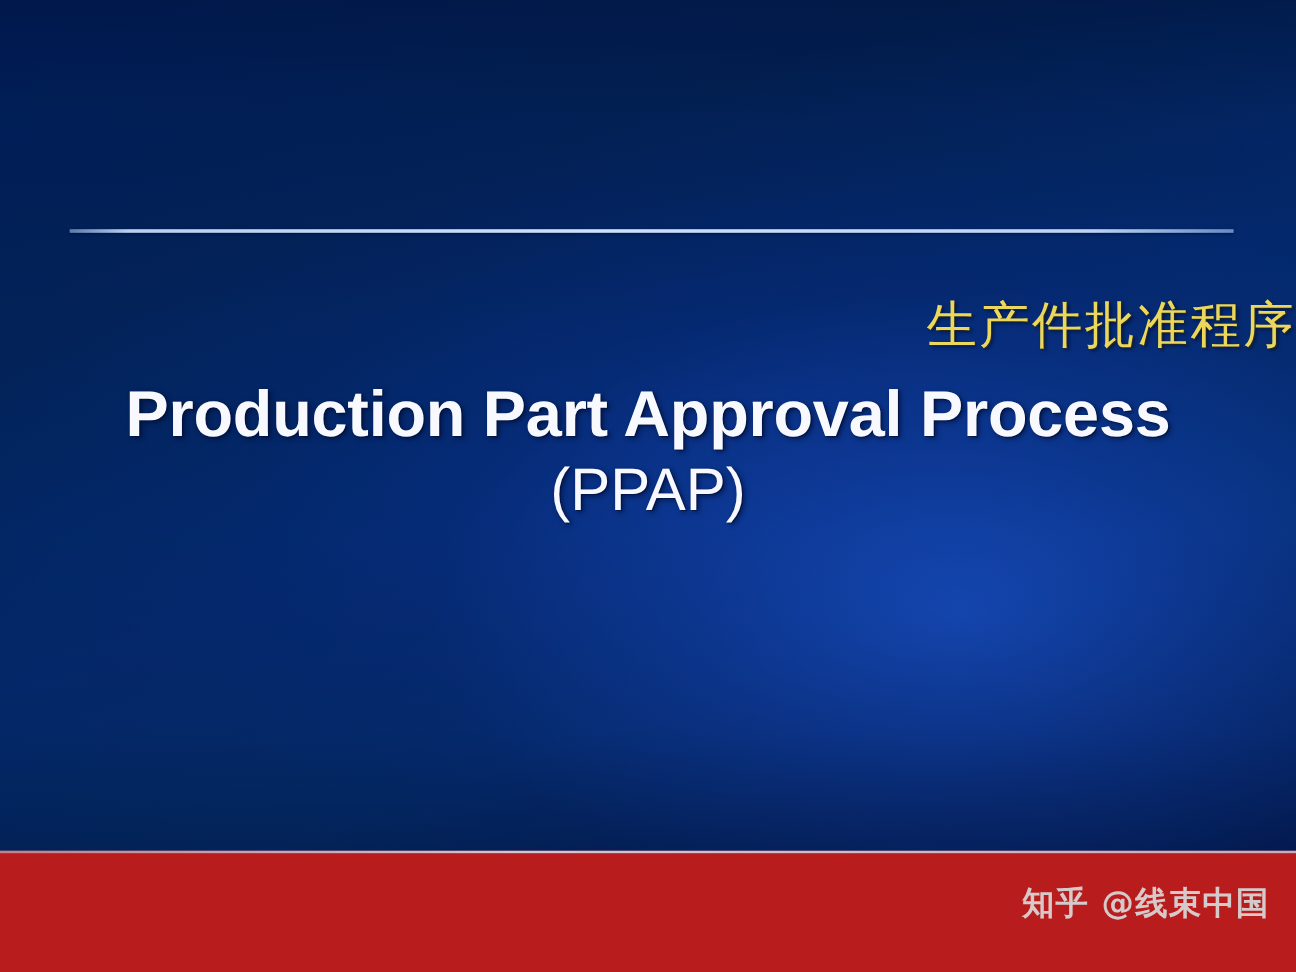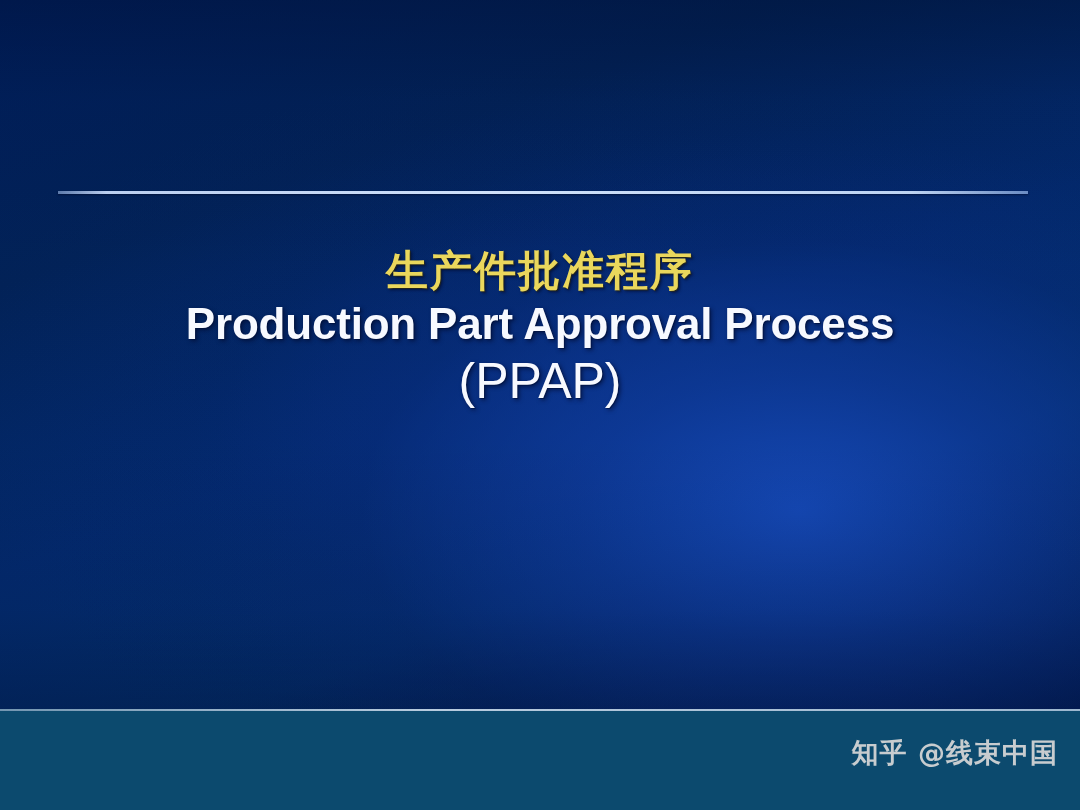--- a/index.html
+++ b/index.html
@@ -101,34 +101,35 @@
     position: absolute;
     left: 0;
     top: 248px;
     width: 1080px;
     text-align: center;
   }
 
   .title-cn {
     font-family: "DejaVu Sans", "Liberation Sans", sans-serif;
     font-size: 42px;
-    font-weight: 700;
+    font-weight: 400;
     letter-spacing: 2px;
     line-height: 1.08;
     color: #ead75c;
     text-shadow:
       1px 1px 0 rgba(60, 50, 0, 0.55),
       2px 2px 3px rgba(0, 8, 40, 0.65);
     white-space: nowrap;
+    text-align: right;
   }
 
   .title-en {
-    margin-top: 6px;
+    margin-top: 22px;
     font-family: "Liberation Sans", sans-serif;
-    font-size: 44px;
+    font-size: 54px;
     font-weight: 700;
     line-height: 1.12;
     letter-spacing: -0.2px;
     color: #f7f9ff;
     text-shadow:
       1px 1px 0 rgba(0, 16, 60, 0.60),
       2px 2px 4px rgba(0, 10, 45, 0.70);
     white-space: nowrap;
   }
 
@@ -145,21 +146,21 @@
     white-space: nowrap;
   }
 
   
   .bottom-band {
     position: absolute;
     left: 0;
     top: 709px;
     width: 1080px;
     height: 101px;
-    background: #0c4a6e;
+    background: #b91c1c;
   }
 
   .band-edge {
     position: absolute;
     left: 0;
     top: 0;
     width: 1080px;
     height: 2px;
     background: linear-gradient(to right,
         rgba(200, 212, 232, 0.55) 0%,

